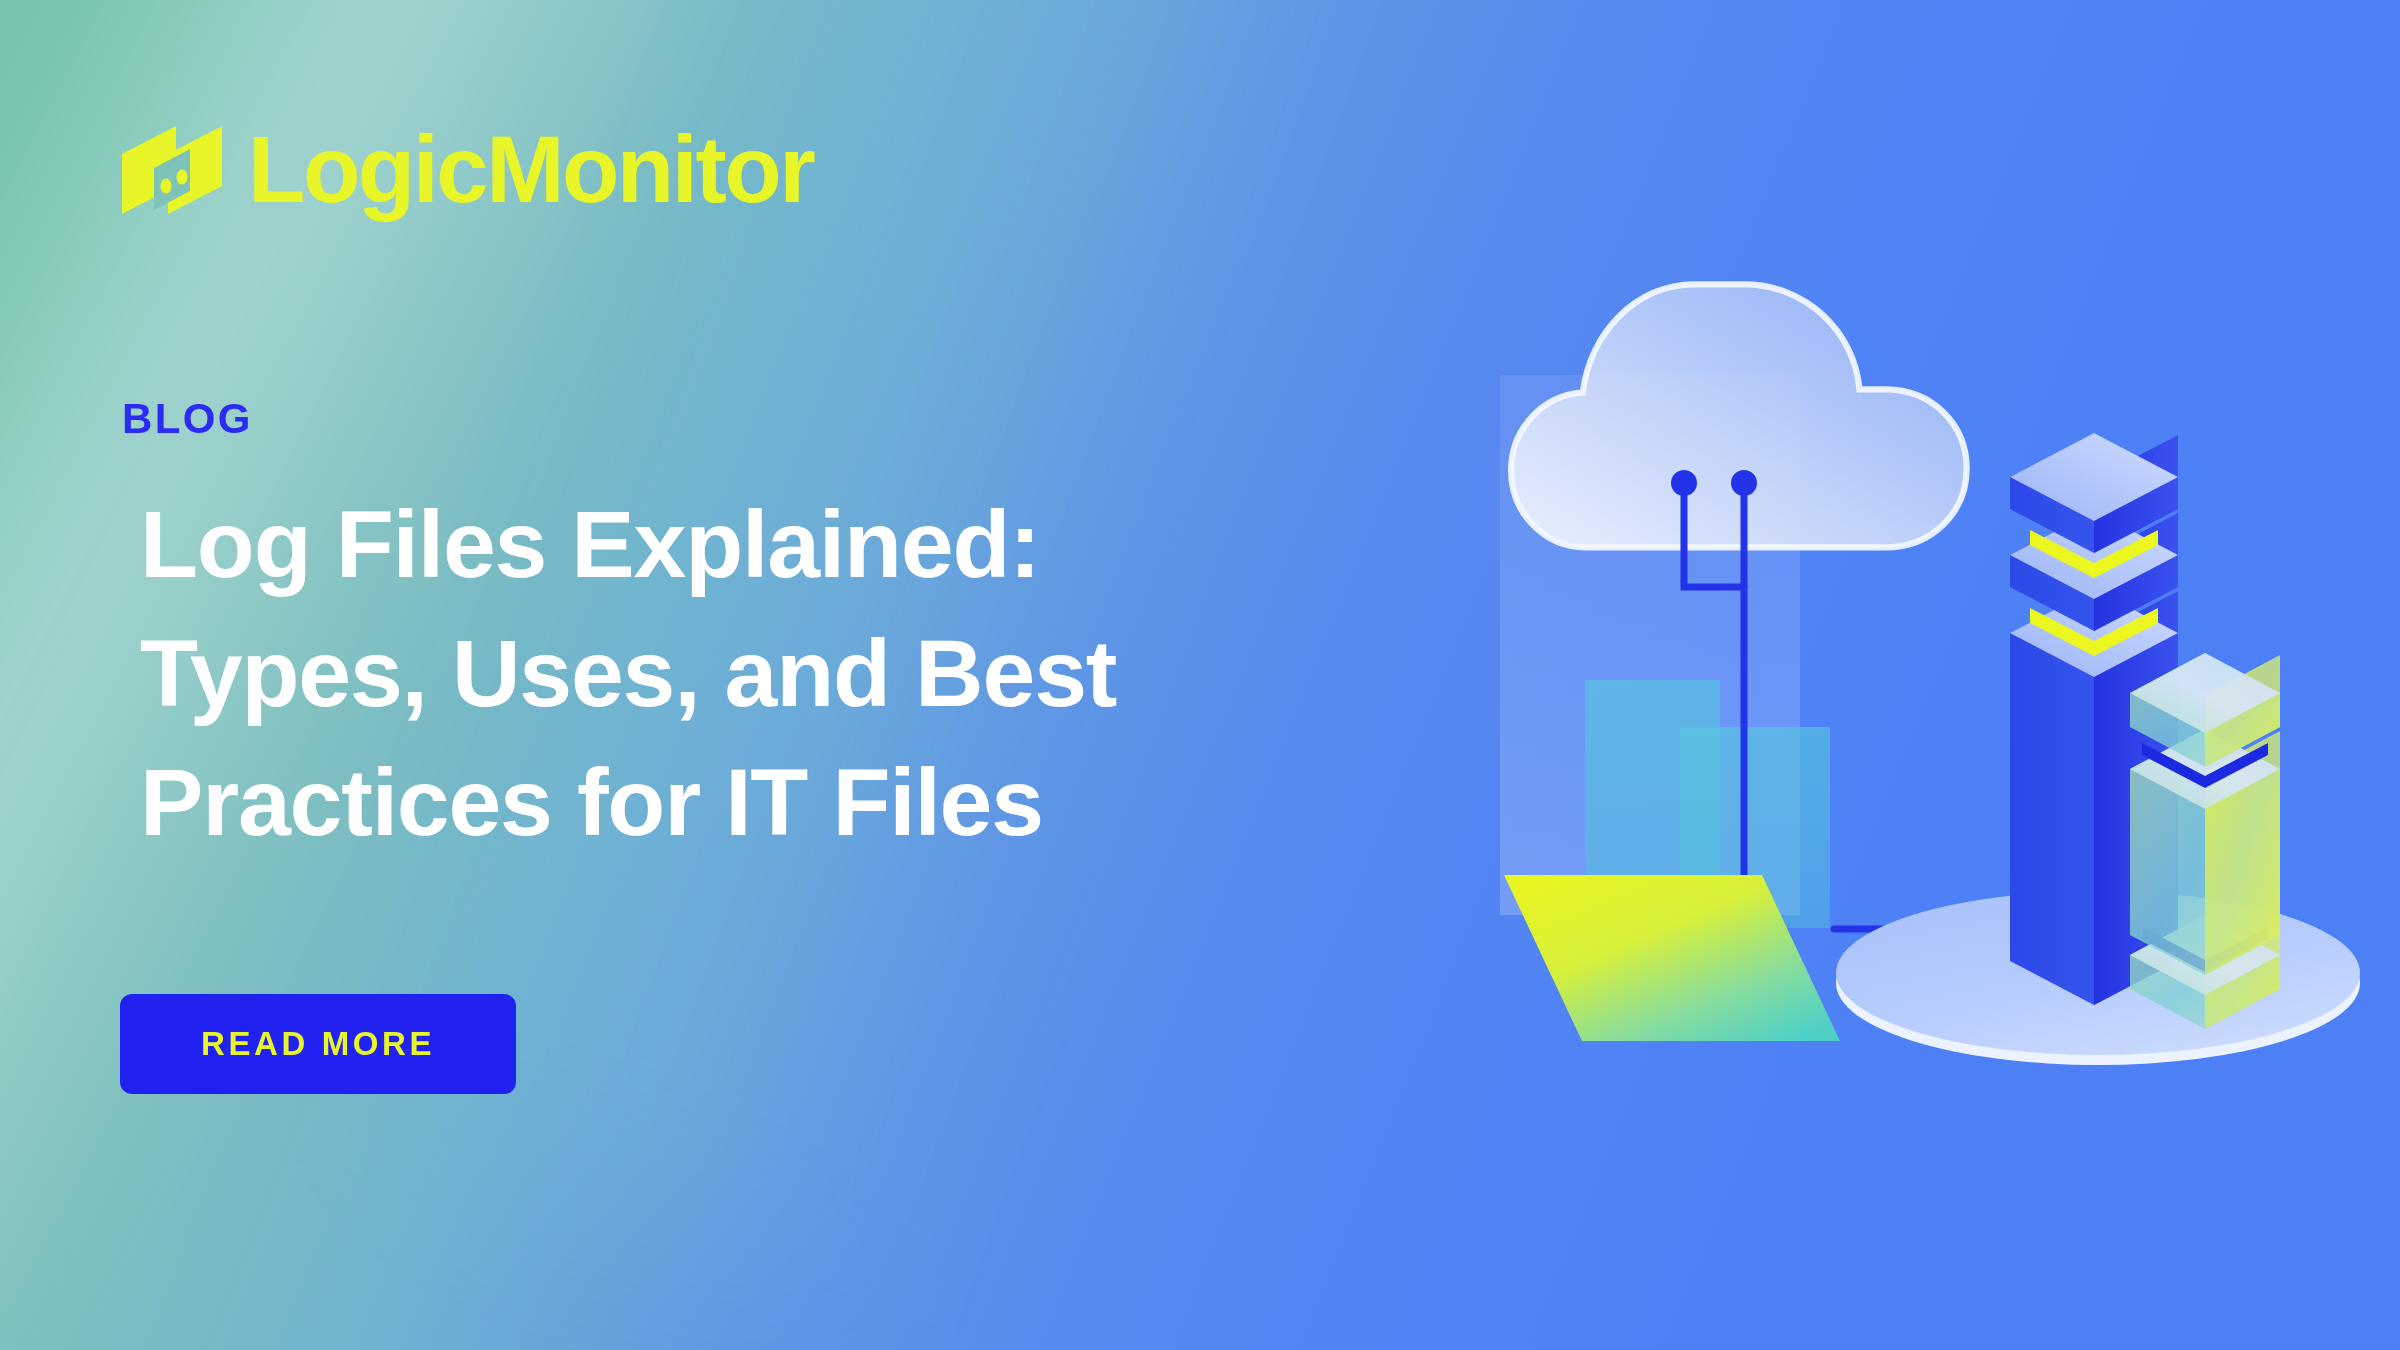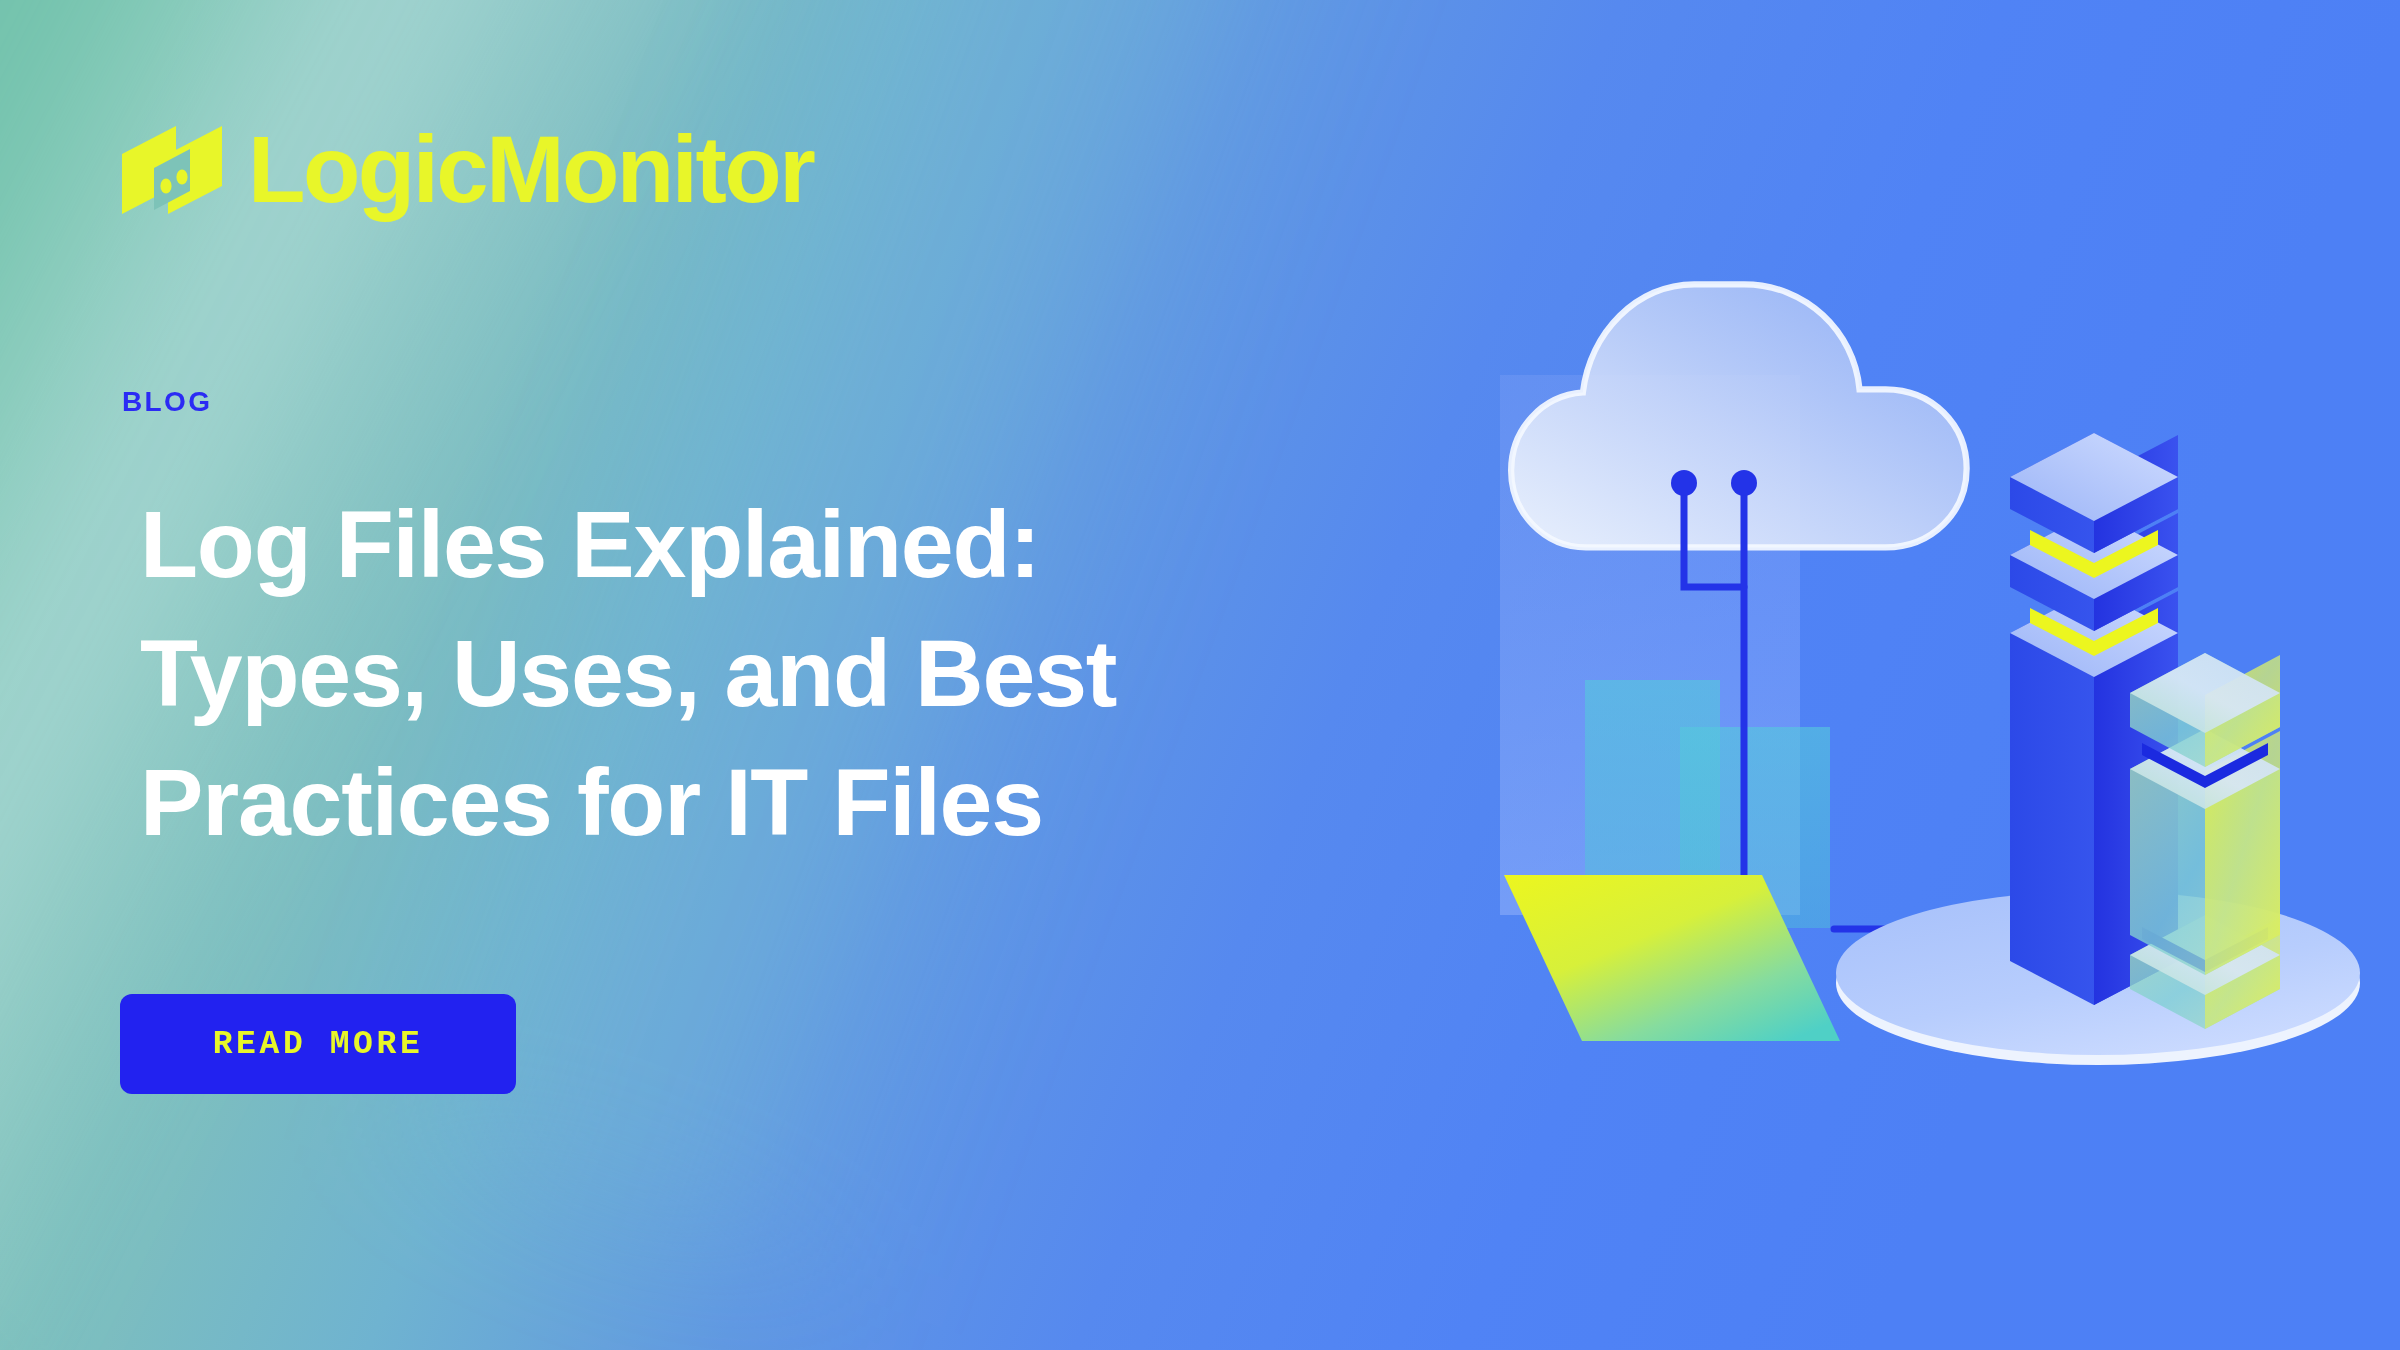--- a/index.html
+++ b/index.html
@@ -82,22 +82,22 @@
     font-weight:bold;
     letter-spacing:-2.5px;
     color:#e8f629;
     line-height:1;
     white-space:nowrap;
   }
 
   
   #eyebrow{
     position:absolute;
-    left:2px; top:388px;
-    font-size:28px;
+    left:2px; top:398px;
+    font-size:42px;
     font-weight:bold;
     letter-spacing:2.4px;
     color:#2b2bf4;
     line-height:1;
   }
 
   
   #headline{
     position:absolute;
     left:0; top:480px;
@@ -116,21 +116,21 @@
   #headline .hl-line.light{ font-weight:bold; }
 
   
   #cta{
     position:absolute;
     left:0; top:994px;
     width:396px; height:100px;
     background:#2222f0;
     border:none; border-radius:12px;
     color:#e8f629;
-    font-family:Liberation Mono, monospace;
+    font-family:Liberation Sans, sans-serif;
     font-size:33px;
     font-weight:bold;
     letter-spacing:3.6px;
     cursor:pointer;
     display:flex; align-items:center; justify-content:center;
   }
 
   
   #art{
     position:absolute;

